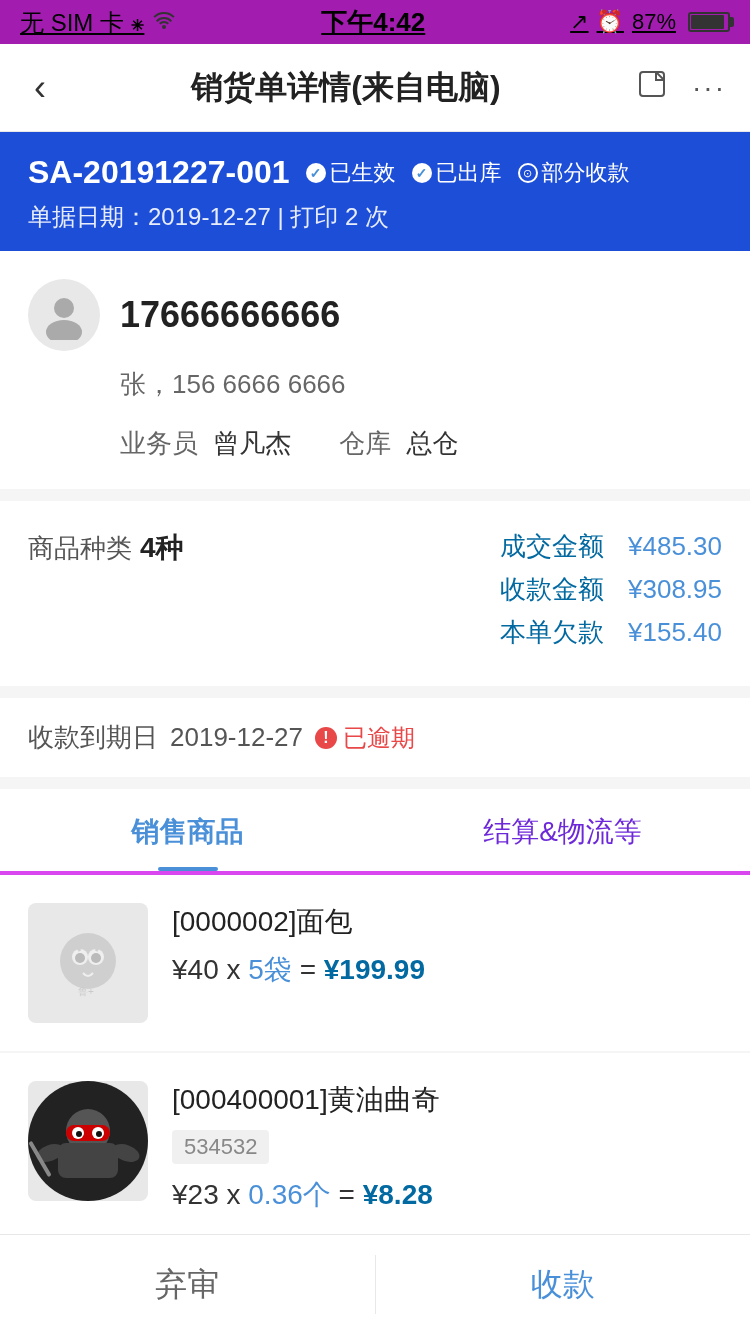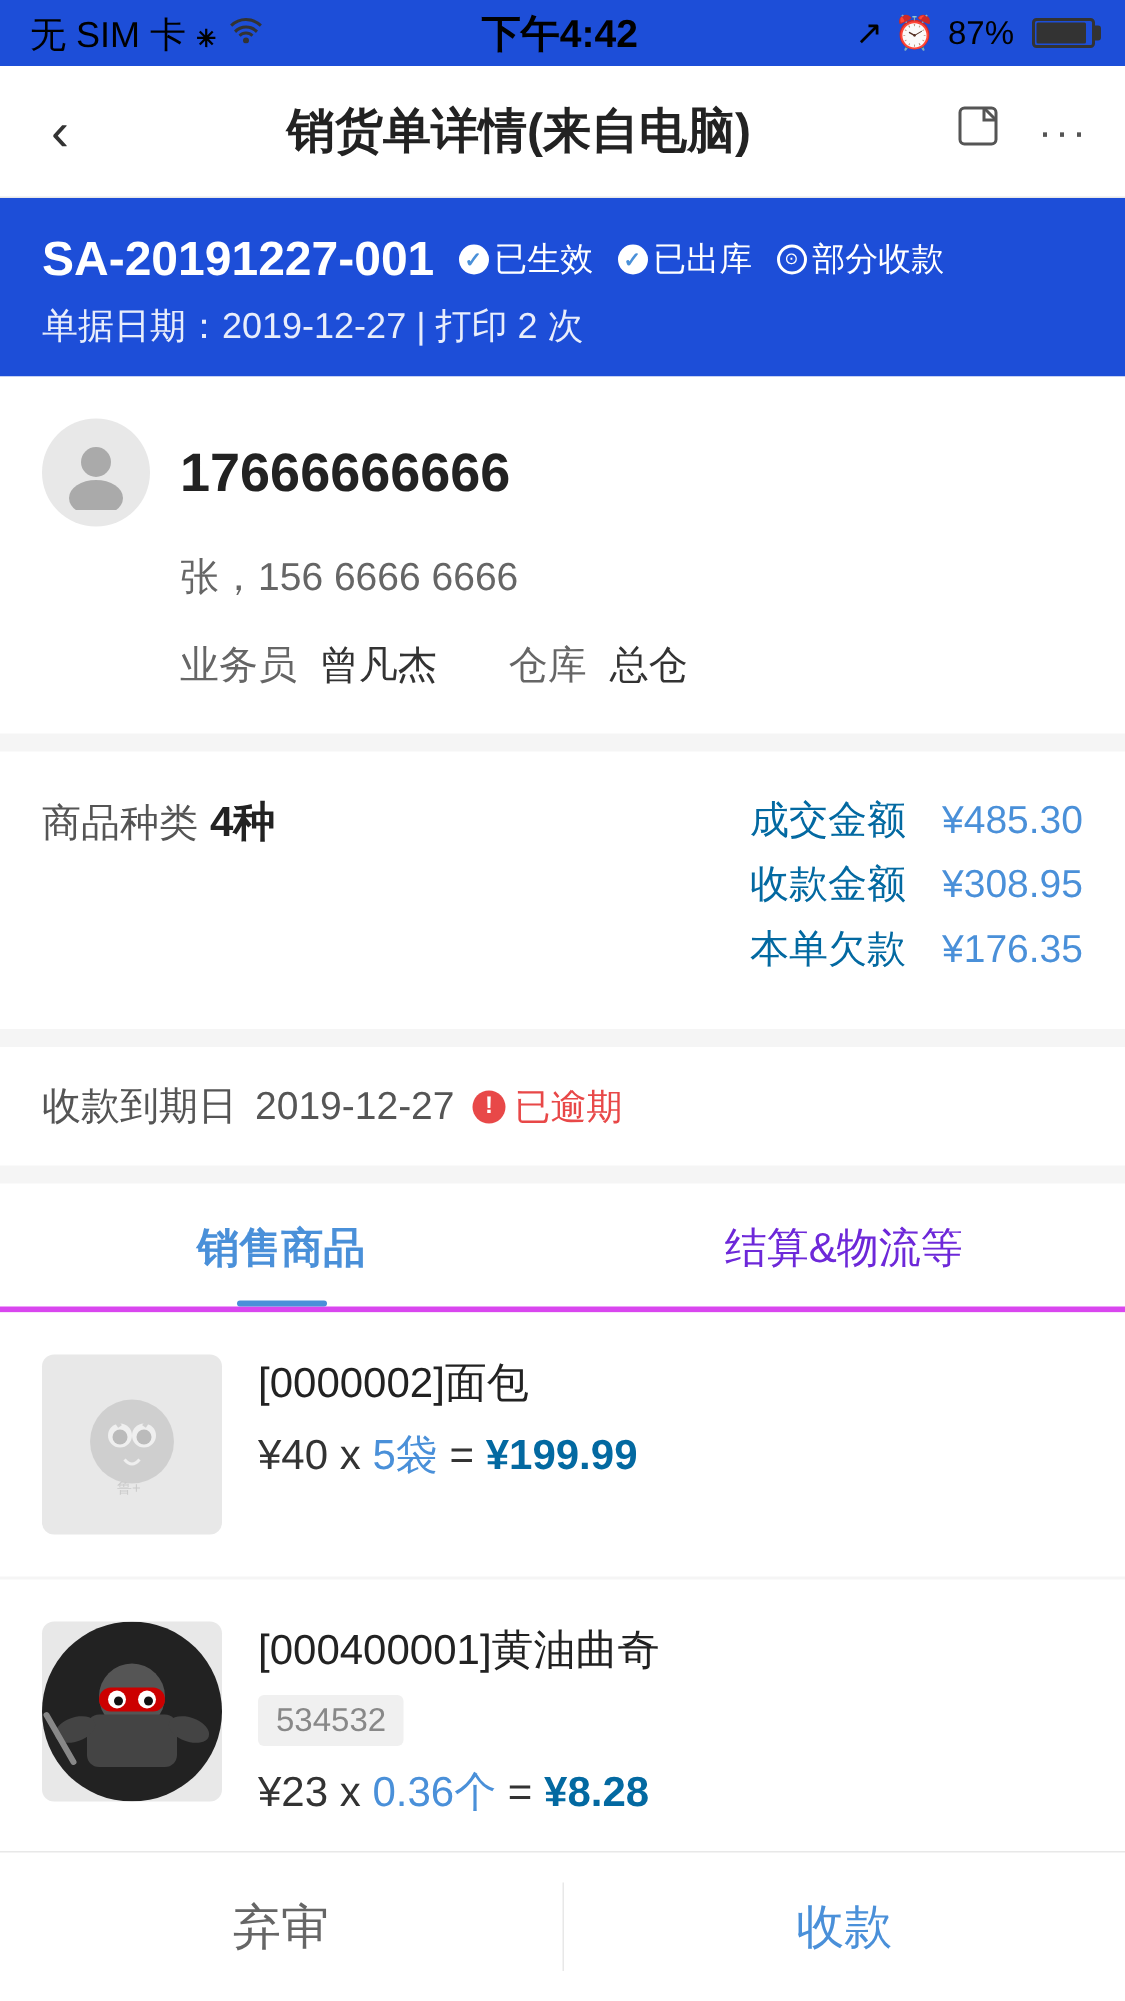--- a/index.html
+++ b/index.html
@@ -13,23 +13,24 @@
       font-size: 28px;
     }
 
     
     .status-bar {
       display: flex;
       justify-content: space-between;
       align-items: center;
       height: 44px;
       padding: 0 20px;
-      background: #1d4ed8;
+      background: #a21caf;
       font-size: 24px;
       font-weight: 500;
+      text-decoration: underline;
     }
     .status-left { display: flex; align-items: center; gap: 8px; }
     .status-center { font-size: 26px; font-weight: 600; }
     .status-right { display: flex; align-items: center; gap: 8px; font-size: 22px; }
     .battery-icon {
       display: inline-block;
       width: 42px; height: 20px;
       border: 2px solid #333;
       border-radius: 3px;
       position: relative;
@@ -459,21 +460,21 @@
       <div class="stats-item">
         <span class="stats-item-label">成交金额</span>
         <span class="stats-item-value">¥485.30</span>
       </div>
       <div class="stats-item">
         <span class="stats-item-label">收款金额</span>
         <span class="stats-item-value">¥308.95</span>
       </div>
       <div class="stats-item">
         <span class="stats-item-label">本单欠款</span>
-        <span class="stats-item-value">¥176.35</span>
+        <span class="stats-item-value">¥155.40</span>
       </div>
     </div>
   </div>
 </div>
 
 <div class="due-section">
   <span>收款到期日</span>
   <span>2019-12-27</span>
   <span class="overdue-badge">
     <span class="overdue-dot">!</span>

